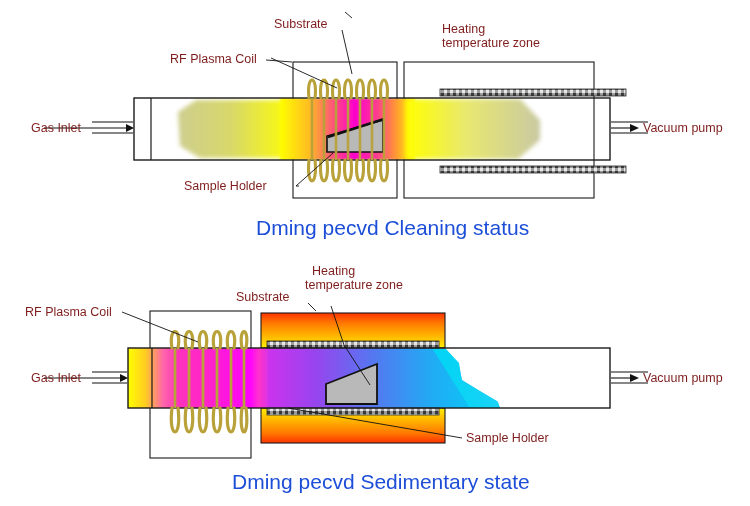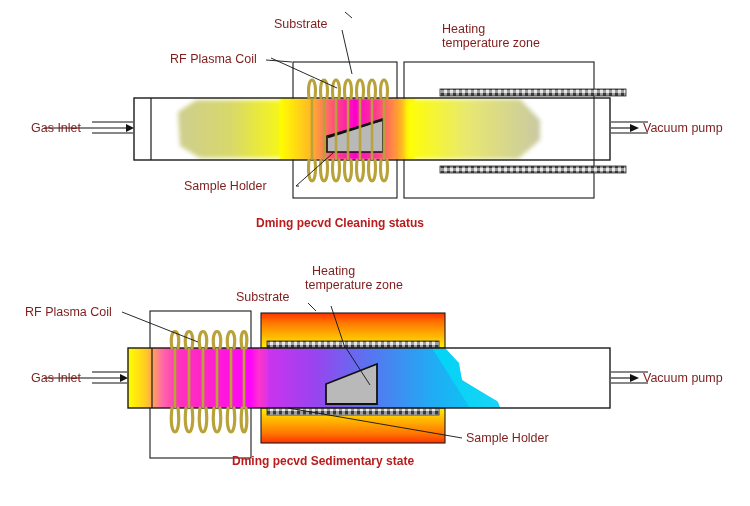--- a/index.html
+++ b/index.html
@@ -1,21 +1,21 @@
 <!DOCTYPE html>
 <html><head>
 <meta charset="utf-8">
 <style>
   html,body{margin:0;padding:0;background:#ffffff;}
   body{width:750px;height:506px;overflow:hidden;
        font-family:"Liberation Sans","DejaVu Sans",sans-serif;color:#000;}
   #stage{position:relative;width:750px;height:506px;}
   svg.diagram{position:absolute;left:0;top:0;width:750px;height:506px;}
   .lbl{position:absolute;font-size:12.5px;line-height:14px;color:#7f1d1d;white-space:nowrap;}
-  .caption{position:absolute;font-size:12px;font-weight:bold;color:#b91c1c;white-space:nowrap;}
+  .caption{position:absolute;font-size:21px;font-weight:normal;color:#1d4ed8;white-space:nowrap;}
 </style>
 </head>
 <body>
 
 <div id="stage">
 
   <svg class="diagram" viewBox="0 0 750 506">
     <defs>
 
       <linearGradient id="topGas" x1="0" y1="0" x2="1" y2="0">
@@ -263,15 +263,15 @@
 
   <div class="lbl" style="left:236px;top:290px;">Substrate</div>
 
   <div class="lbl" style="left:312px;top:264px;">Heating</div>
   <div class="lbl" style="left:305px;top:278px;">temperature zone</div>
 
   <div class="lbl" style="left:466px;top:431px;">Sample Holder</div>
 
   <div class="lbl" style="left:643px;top:371px;">Vacuum pump</div>
 
-  <div class="caption" style="left:232px;top:454px;">Dming pecvd Sedimentary state</div>
+  <div class="caption" style="left:232px;top:470px;">Dming pecvd Sedimentary state</div>
 
 </div>
 
 </body></html>

